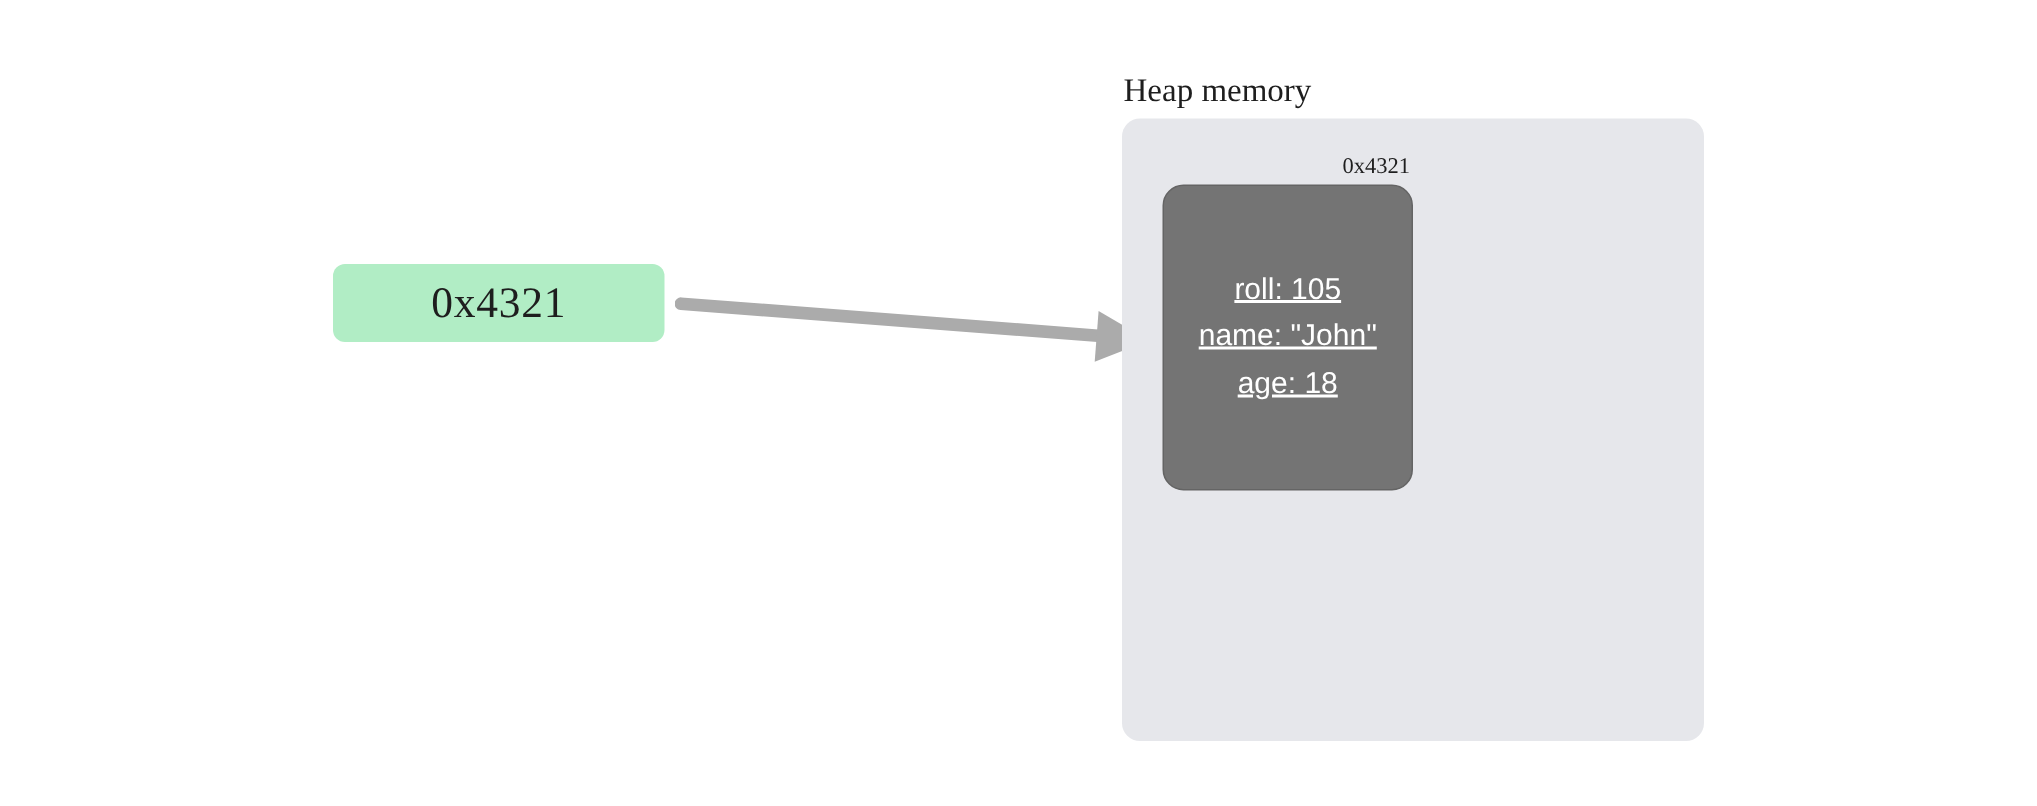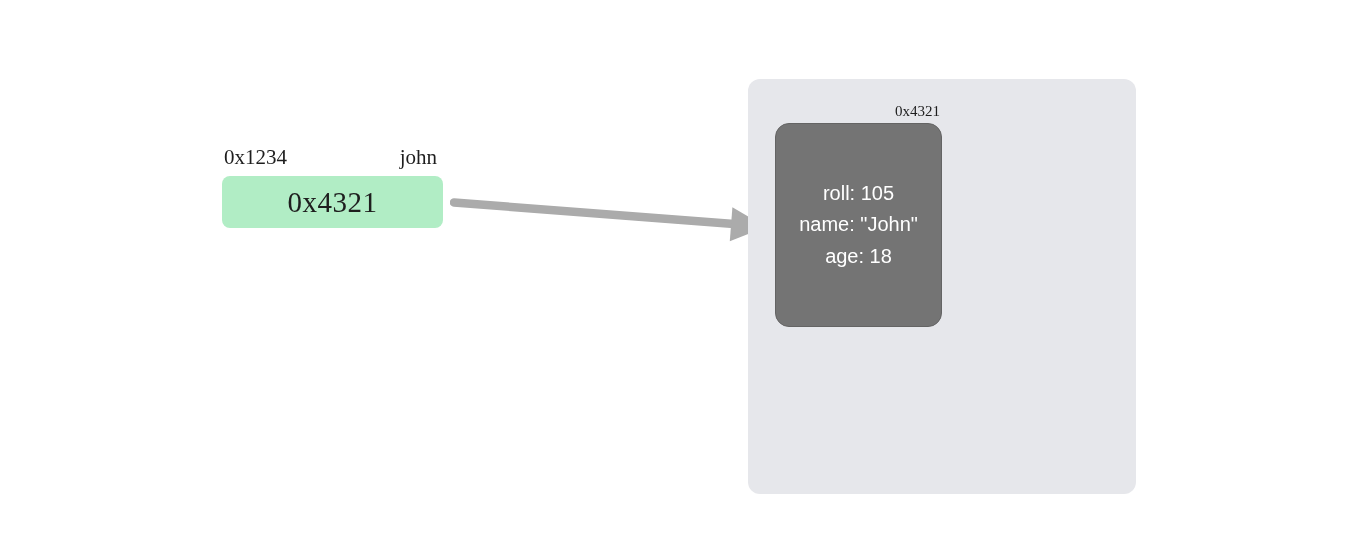--- a/index.html
+++ b/index.html
@@ -92,41 +92,39 @@
     border-radius: 14px;
     display: flex;
     flex-direction: column;
     align-items: center;
     justify-content: center;
     font-family: "Liberation Sans", "DejaVu Sans", sans-serif;
     font-size: 20px;
     line-height: 31.5px;
     color: var(--text-light, #ffffff);
     text-align: center;
+    text-decoration: underline;
   }
 </style>
 </head>
 <body>
 
 <div class="canvas">
 
-  <div class="stack-labels">
-    <span>0x1234</span>
-    <span>john</span>
-  </div>
 
   <div class="stack-box">
     <span class="value">0x4321</span>
   </div>
 
   <svg class="arrow-svg" viewBox="0 0 330 60">
     <line x1="4" y1="14.5" x2="284" y2="36" stroke="#ababab" stroke-width="8.5" stroke-linecap="round"></line>
     <polygon points="316,39 279.8,53.2 282.4,19.3" fill="#ababab"></polygon>
   </svg>
 
+  <div class="heap-title">Heap memory</div>
 
   <div class="heap-panel"></div>
 
   <div class="object-address">0x4321</div>
 
   <div class="object-box">
     <div>roll: 105</div>
     <div>name: "John"</div>
     <div>age: 18</div>
   </div>

